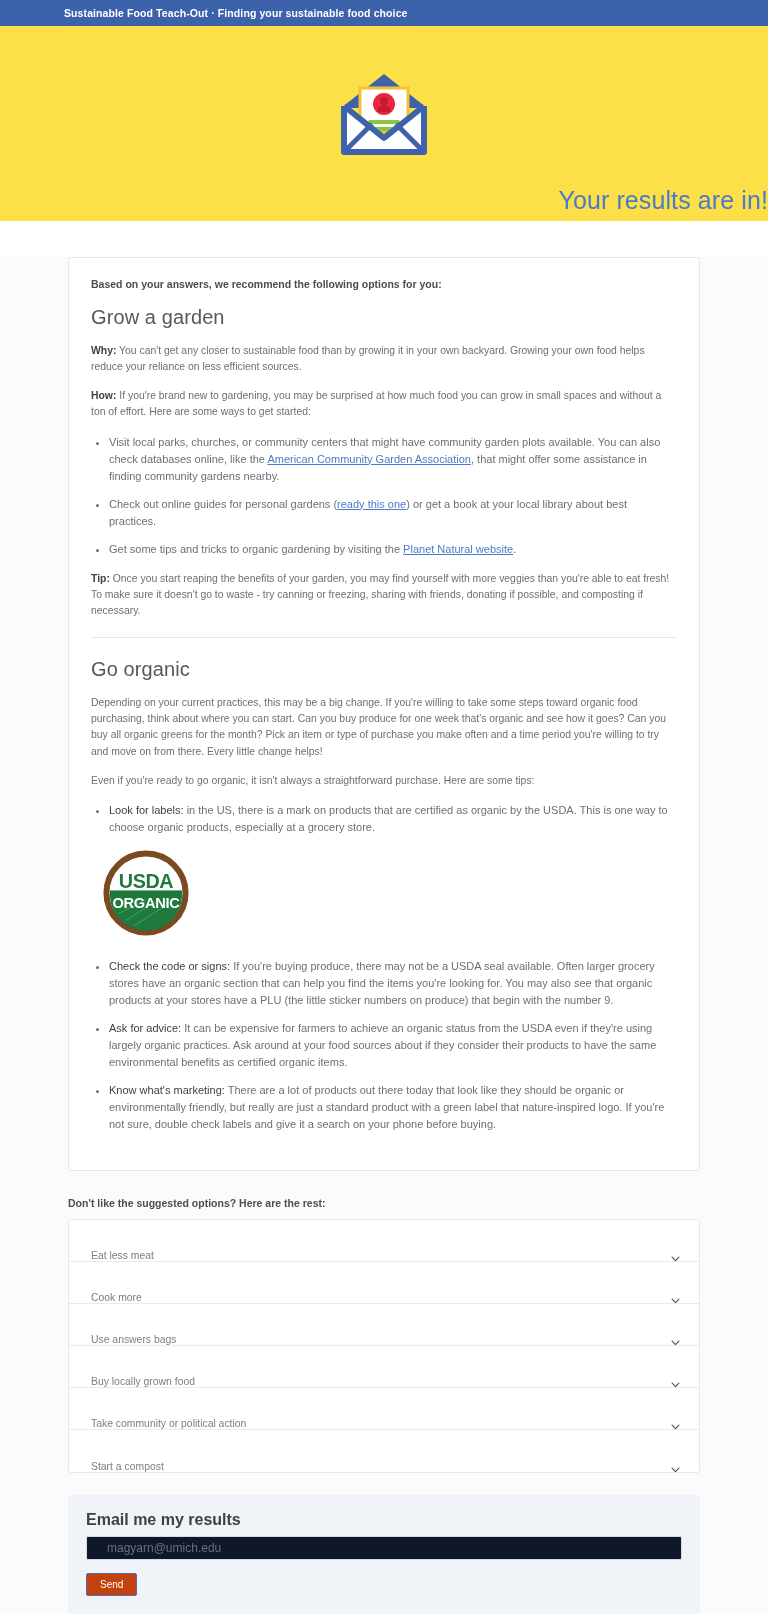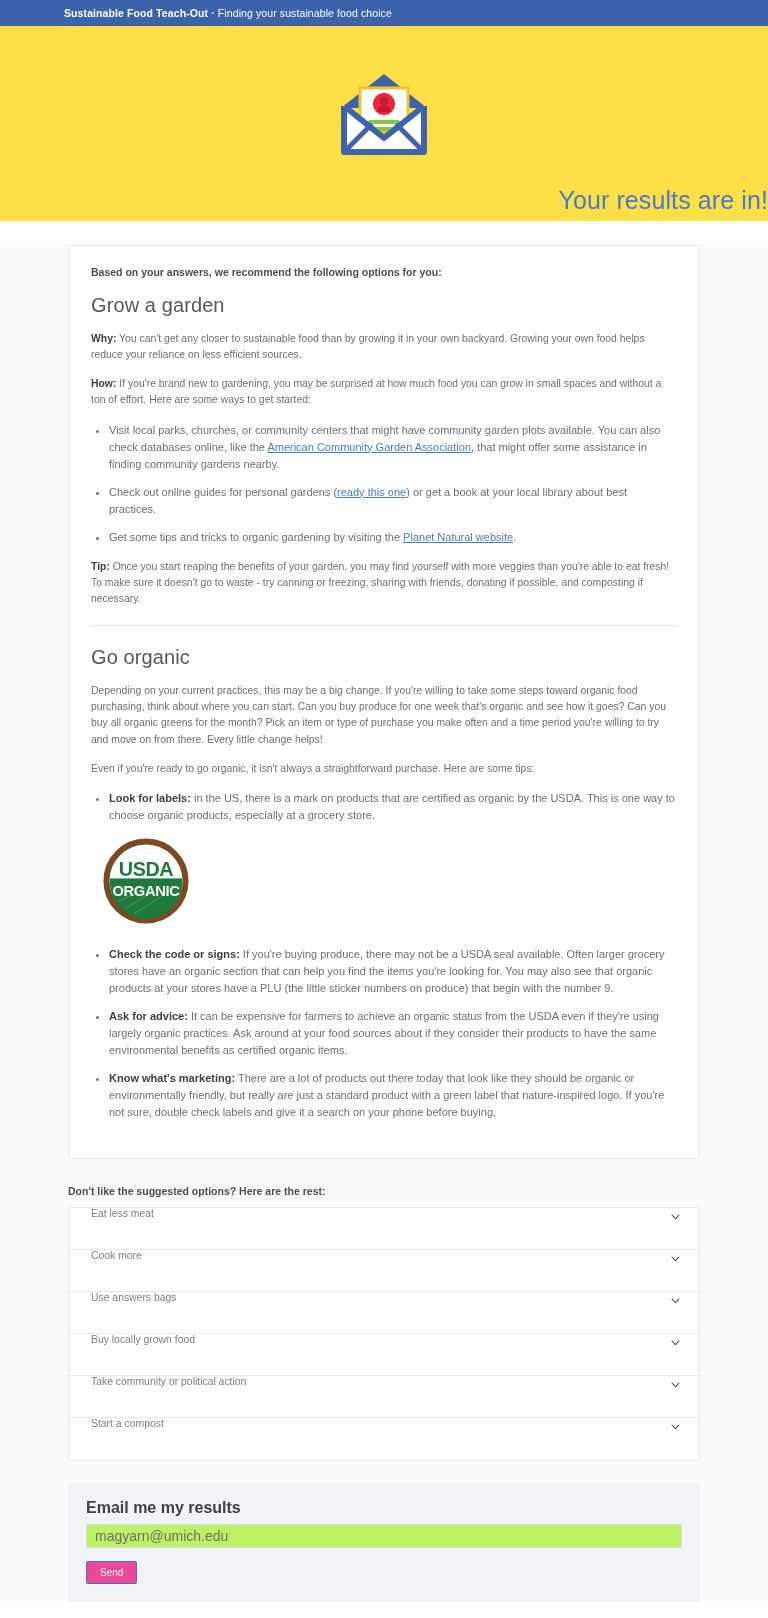--- a/index.html
+++ b/index.html
@@ -21,21 +21,21 @@
     padding: 0 64px;
   }
   .topbar-title {
     color: #ffffff;
     font-size: 10.5px;
     font-weight: 700;
     letter-spacing: .1px;
     white-space: nowrap;
   }
   .topbar-title .sep { font-weight: 700; }
-  .topbar-title .sub { font-weight: 400; }
+  .topbar-title .sub { font-weight: 700; }
 
   
   .hero {
     background: #fde047;
     padding-top: 36px;
     padding-bottom: 6px;
     text-align: right;
   }
   .envelope-wrap {
     width: 104px;
@@ -54,21 +54,21 @@
   .shell {
     background: #fbfbfc;
     padding: 0 68px 0 68px;
   }
 
   
   .card {
     background: #ffffff;
     border: 1px solid #e6e8ea;
     border-radius: 3px;
-    margin-top: 24px;
+    margin-top: 36px;
     padding: 20px 22px 24px 22px;
   }
   .lead {
     font-size: 10.5px;
     font-weight: 700;
     color: #4a4f54;
     margin: 0 0 16px 0;
   }
   h2.section-head {
     font-size: 20px;
@@ -93,21 +93,21 @@
     padding-left: 18px;
     list-style: disc;
   }
   ul.tips > li {
     font-size: 11px;
     line-height: 1.55;
     color: #6b7075;
     margin-bottom: 11px;
   }
   ul.tips > li::marker { color: #6b7075; }
-  ul.tips > li b { color: #3d4246; font-weight: 700; }
+  ul.tips > li b { color: #3d4246; font-weight: 400; }
   .divider {
     border: 0;
     border-top: 1px solid #e3e5e7;
     margin: 18px 0 20px 0;
   }
 
   
   .seal-row { margin: 14px 0 18px 12px; }
 
   
@@ -118,21 +118,21 @@
     margin: 26px 0 10px 0;
   }
   .accordion {
     border: 1px solid #e6e8ea;
     border-radius: 3px;
     background: #ffffff;
     overflow: hidden;
   }
   .acc-item {
     display: flex;
-    align-items: flex-start;
+    align-items: flex-end;
     justify-content: space-between;
     height: 42px;
     padding: 0 18px 0 22px;
     border-bottom: 1px solid #e9ebed;
     cursor: pointer;
     background: #ffffff;
   }
   .acc-item:last-child { border-bottom: none; }
   .acc-label {
     font-size: 10.4px;
@@ -156,30 +156,30 @@
     font-size: 16px;
     font-weight: 700;
     color: #3d4246;
     margin: 0 0 7px 0;
   }
   .email-input {
     width: 100%;
     height: 24px;
     border: 1px solid #d8dce0;
     border-radius: 2px;
-    background: #bef264;
-    padding: 0 8px;
+    background: #0f172a;
+    padding: 0 20px;
     font-family: "Liberation Sans", sans-serif;
-    font-size: 14px;
+    font-size: 12px;
     color: #6b7075;
     outline: none;
   }
   .send-btn {
     margin-top: 13px;
-    background: #ec4899;
+    background: #c2410c;
     border: 1px solid #4a6fb5;
     border-radius: 2px;
     color: #ffffff;
     font-family: "Liberation Sans", sans-serif;
     font-size: 10px;
     padding: 5px 13px;
     cursor: pointer;
   }
 
   

